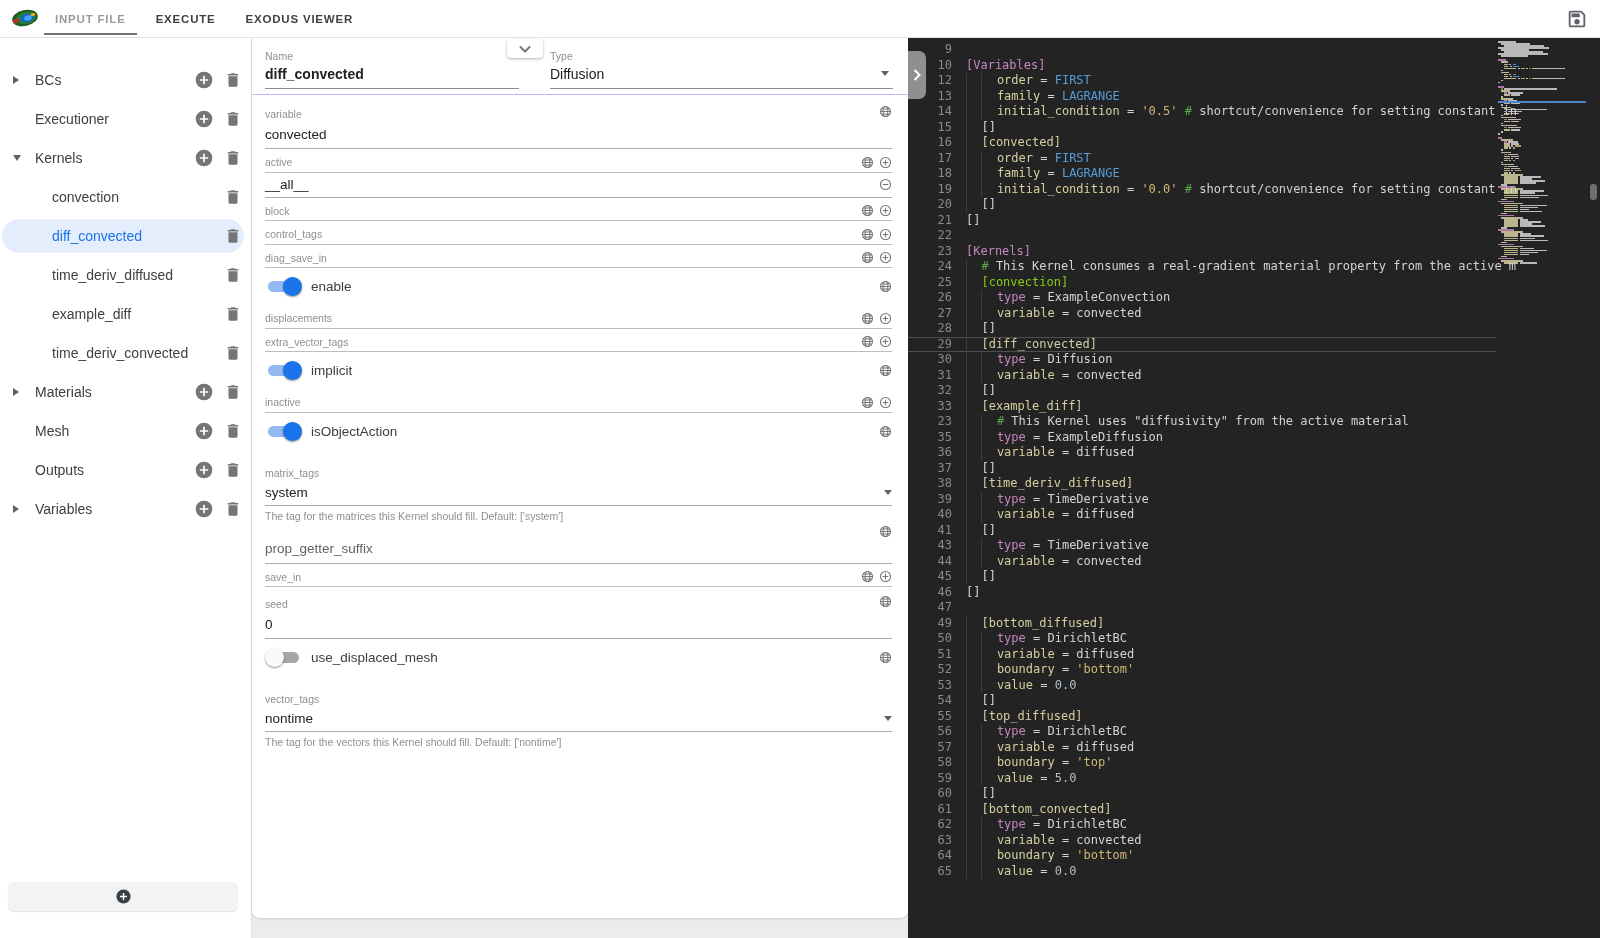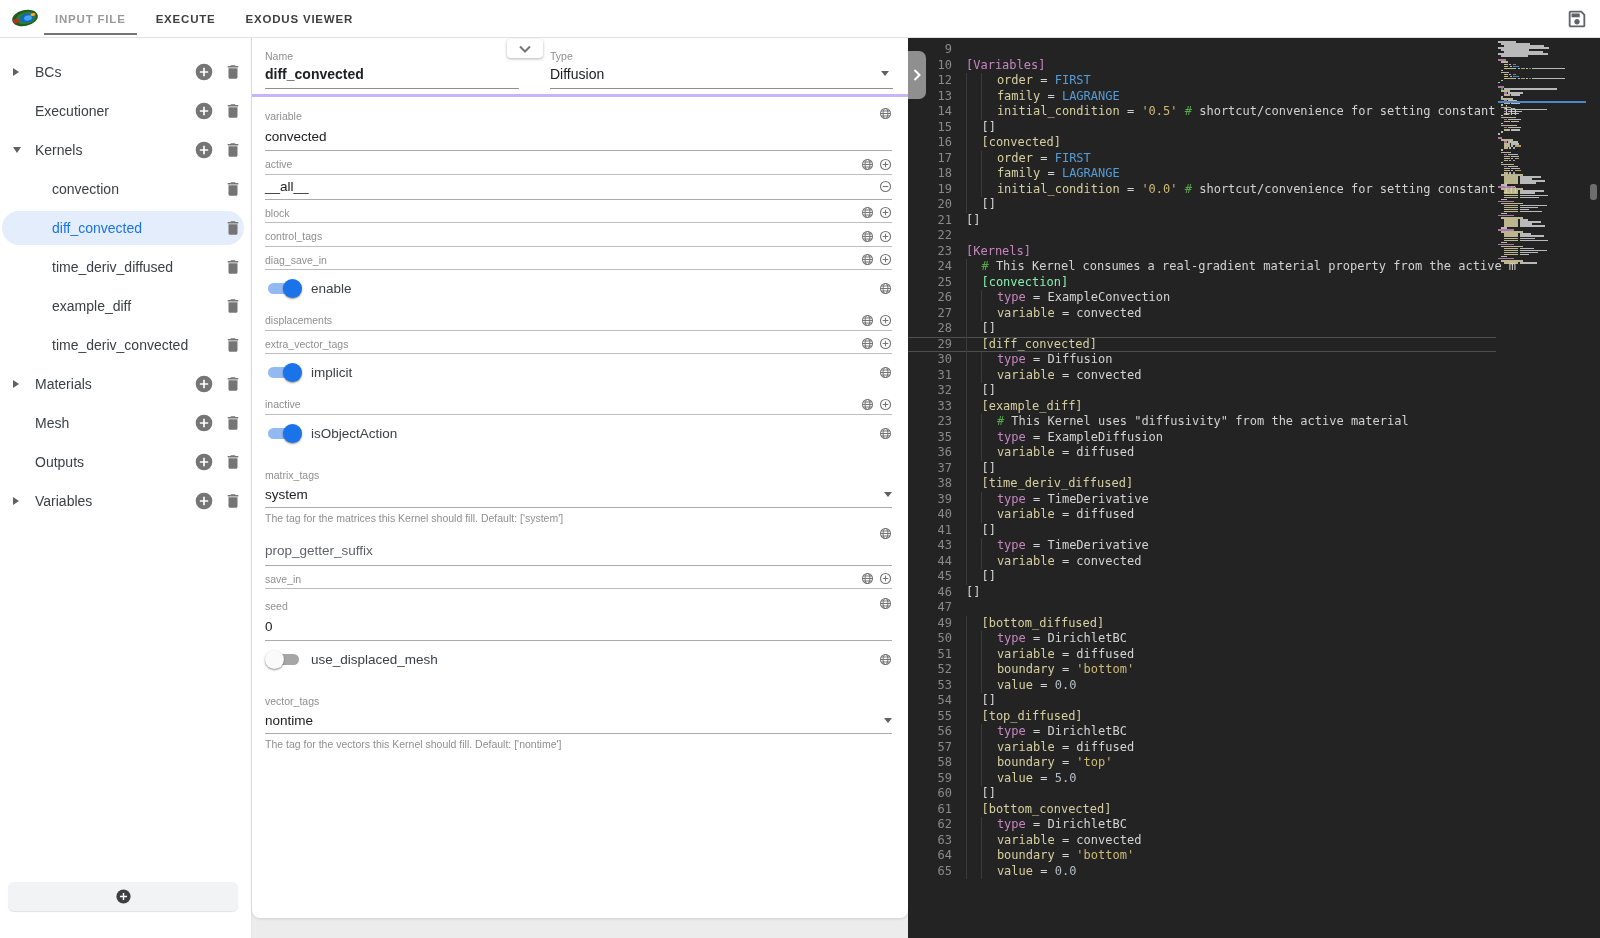--- a/index.html
+++ b/index.html
@@ -9,36 +9,36 @@
   .topbar{position:absolute;left:0;top:0;width:1600px;height:37px;background:#fff;
           border-bottom:1px solid #e2e2e2;z-index:30}
   .logo{position:absolute;left:10px;top:7px;width:30px;height:22px}
   .tabs{position:absolute;left:55px;top:0;height:37px;display:flex;gap:30px;align-items:center}
   .tab{position:relative;font-size:11.5px;font-weight:bold;letter-spacing:.8px;color:#3f3f3f;cursor:default}
   .tab.active{color:#9a9a9a}
   .tab.active::after{content:"";position:absolute;left:-11px;right:-11px;bottom:-10px;height:2px;background:#757575}
   .savebtn{position:absolute;right:12px;top:8px;width:22px;height:22px}
   
   .sidebar{position:absolute;left:0;top:37px;width:251px;bottom:0;background:#fff;border-right:1px solid #e4e4e4}
-  .tree{padding-top:18px}
+  .tree{padding-top:26px}
   .s-row{height:34px;margin:0 7px 5px 2px;display:flex;align-items:center;
          padding-left:11px;border-radius:17px;font-size:14px;color:#3c4043}
   .s-row .arrbox{width:22px;flex:none;display:flex;align-items:center}
   .s-row.child{padding-left:50px}
   .s-row.selected{background:#e3edfb;color:#1a73e8}
   .s-label{flex:1;white-space:nowrap;overflow:hidden}
   .arr-r{width:0;height:0;border-left:6px solid #616161;border-top:4.5px solid transparent;border-bottom:4.5px solid transparent}
   .arr-d{width:0;height:0;border-top:6px solid #616161;border-left:4.5px solid transparent;border-right:4.5px solid transparent}
   .rowbtn{flex:none;width:22px;height:22px;display:flex;align-items:center;justify-content:center;margin-left:7px}
   .addblock{position:absolute;left:8px;bottom:27px;width:230px;height:29px;background:#f1f3f4;border:none;
             border-radius:6px;display:flex;align-items:center;justify-content:center;box-shadow:0 1px 1px rgba(0,0,0,.12)}
   
   .card{position:absolute;left:252px;top:37px;width:656px;height:881px;background:#fff;
         border-radius:0 0 8px 8px;box-shadow:0 1px 3px rgba(0,0,0,.12)}
-  .form-head{position:relative;height:57px;border-bottom:3px solid #c4b5fd}
+  .form-head{position:relative;height:57px;border-bottom:1px solid #c4b5fd}
   .fh-label{font-size:10.5px;color:#8f8f8f}
   .fh-value{font-size:14px;color:#202124;font-weight:bold;margin-top:4px}
   .fh-name{position:absolute;left:13px;top:13px;width:254px;border-bottom:1px solid #8f8f8f;padding-bottom:6px}
   .fh-type{position:absolute;left:298px;top:13px;width:343px;border-bottom:1px solid #8f8f8f;padding-bottom:6px}
   .fh-type .fh-value{font-weight:normal}
   .caret{width:0;height:0;border-top:5px solid #616161;border-left:4.5px solid transparent;border-right:4.5px solid transparent}
   .fh-type .caret{position:absolute;right:4px;bottom:12px}
   .collapsebtn{position:absolute;left:255px;top:2px;width:36px;height:19px;background:#fff;border:none;
                border-radius:4px;box-shadow:0 1px 3px rgba(0,0,0,.3);display:flex;align-items:center;justify-content:center}
   .fb{padding:2px 16px 0 13px}
@@ -593,21 +593,21 @@
       <div class="line"><span class="ln">15</span><span class="lc"><span class="ind"> </span><span style="color:#d4d4d4">[]</span></span></div>
       <div class="line"><span class="ln">16</span><span class="lc"><span class="ind"> </span><span style="color:#d6d0a0">[convected]</span></span></div>
       <div class="line"><span class="ln">17</span><span class="lc"><span class="ind"> </span><span class="ind"> </span><span style="color:#d6d0a0">order</span><span style="color:#d4d4d4"> = </span><span style="color:#569cd6">FIRST</span></span></div>
       <div class="line"><span class="ln">18</span><span class="lc"><span class="ind"> </span><span class="ind"> </span><span style="color:#d6d0a0">family</span><span style="color:#d4d4d4"> = </span><span style="color:#569cd6">LAGRANGE</span></span></div>
       <div class="line"><span class="ln">19</span><span class="lc"><span class="ind"> </span><span class="ind"> </span><span style="color:#d6d0a0">initial_condition</span><span style="color:#d4d4d4"> = </span><span style="color:#cdb974">'0.0'</span><span style="color:#d4d4d4"> </span><span style="color:#57a64a">#</span><span style="color:#d2d2d2"> shortcut/convenience for setting constant in</span></span></div>
       <div class="line"><span class="ln">20</span><span class="lc"><span class="ind"> </span><span style="color:#d4d4d4">[]</span></span></div>
       <div class="line"><span class="ln">21</span><span class="lc"><span style="color:#d4d4d4">[]</span></span></div>
       <div class="line"><span class="ln">22</span><span class="lc"></span></div>
       <div class="line"><span class="ln">23</span><span class="lc"><span style="color:#c586c0">[Kernels]</span></span></div>
       <div class="line"><span class="ln">24</span><span class="lc"><span class="ind"> </span><span style="color:#57a64a">#</span><span style="color:#d2d2d2"> This Kernel consumes a real-gradient material property from the active m</span></span></div>
-      <div class="line"><span class="ln">25</span><span class="lc"><span class="ind"> </span><span style="color:#86efac">[convection]</span></span></div>
+      <div class="line"><span class="ln">25</span><span class="lc"><span class="ind"> </span><span style="color:#84cc16">[convection]</span></span></div>
       <div class="line"><span class="ln">26</span><span class="lc"><span class="ind"> </span><span class="ind"> </span><span style="color:#c586c0">type</span><span style="color:#d4d4d4"> = ExampleConvection</span></span></div>
       <div class="line"><span class="ln">27</span><span class="lc"><span class="ind"> </span><span class="ind"> </span><span style="color:#d6d0a0">variable</span><span style="color:#d4d4d4"> = convected</span></span></div>
       <div class="line"><span class="ln">28</span><span class="lc"><span class="ind"> </span><span style="color:#d4d4d4">[]</span></span></div>
       <div class="line cur"><span class="ln">29</span><span class="lc"><span class="ind"> </span><span style="color:#d6d0a0">[diff_convected]</span></span></div>
       <div class="line"><span class="ln">30</span><span class="lc"><span class="ind"> </span><span class="ind"> </span><span style="color:#c586c0">type</span><span style="color:#d4d4d4"> = Diffusion</span></span></div>
       <div class="line"><span class="ln">31</span><span class="lc"><span class="ind"> </span><span class="ind"> </span><span style="color:#d6d0a0">variable</span><span style="color:#d4d4d4"> = convected</span></span></div>
       <div class="line"><span class="ln">32</span><span class="lc"><span class="ind"> </span><span style="color:#d4d4d4">[]</span></span></div>
       <div class="line"><span class="ln">33</span><span class="lc"><span class="ind"> </span><span style="color:#d6d0a0">[example_diff]</span></span></div>
       <div class="line"><span class="ln">23</span><span class="lc"><span class="ind"> </span><span class="ind"> </span><span style="color:#57a64a">#</span><span style="color:#d2d2d2"> This Kernel uses "diffusivity" from the active material</span></span></div>
       <div class="line"><span class="ln">35</span><span class="lc"><span class="ind"> </span><span class="ind"> </span><span style="color:#c586c0">type</span><span style="color:#d4d4d4"> = ExampleDiffusion</span></span></div>

